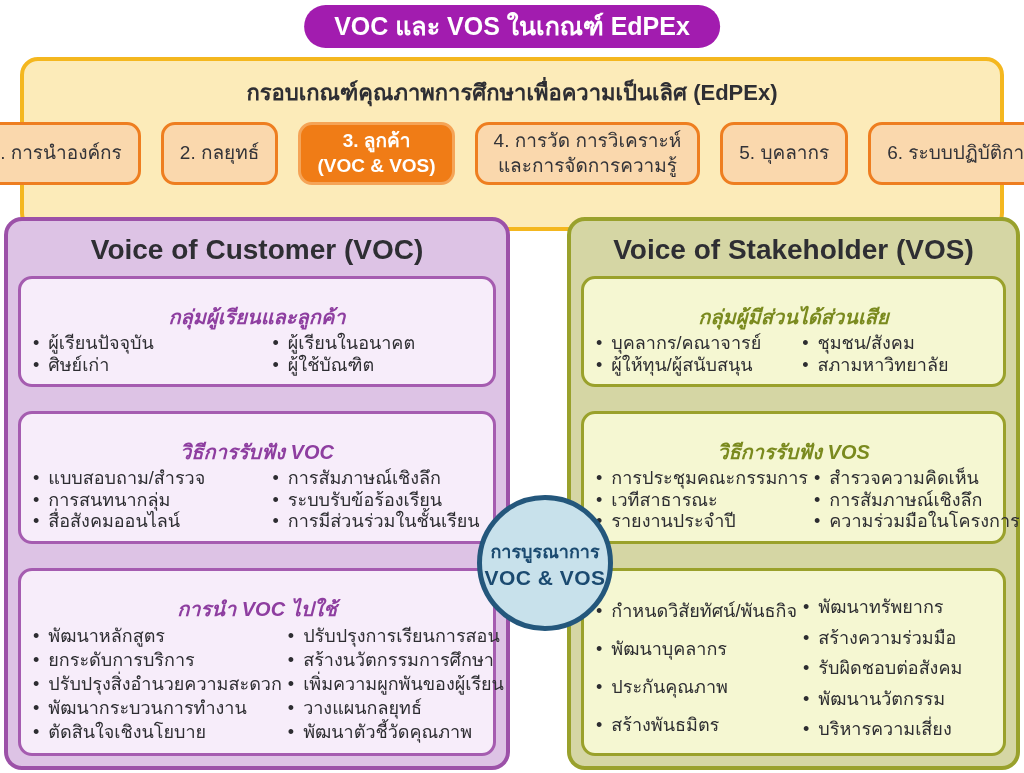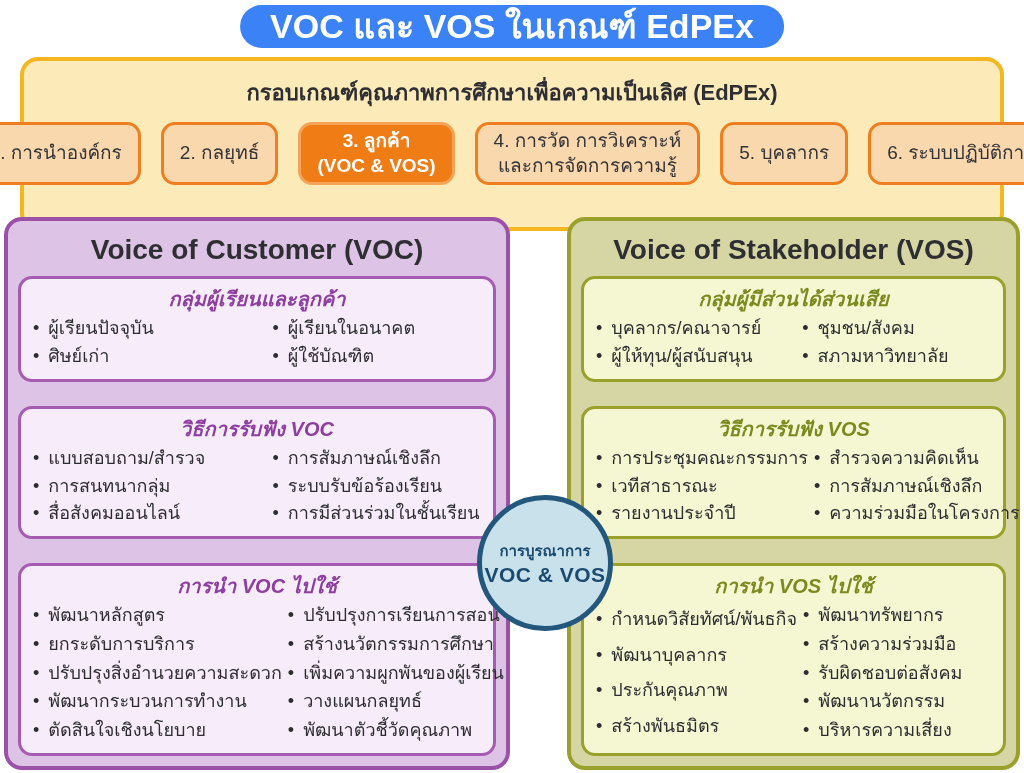--- a/index.html
+++ b/index.html
@@ -2,23 +2,23 @@
 <html><head>
 <meta charset="utf-8">
 <style>
   * { margin:0; padding:0; box-sizing:border-box; }
   body { background:#ffffff; font-family:"Liberation Sans", sans-serif; }
   .canvas { position:relative; width:1024px; height:773px; background:#ffffff; overflow:hidden; }
 
   
   .pill {
     position:absolute; top:5px; left:50%; transform:translateX(-50%);
-    background:#3b82f6; color:#ffffff; border-radius:24px;
+    background:#a21caf; color:#ffffff; border-radius:24px;
     height:43px; line-height:43px; padding:0 30px;
-    font-size:34px; font-weight:bold; white-space:nowrap;
+    font-size:25px; font-weight:bold; white-space:nowrap;
   }
 
   
   .edpex {
     position:absolute; left:20px; top:57px; width:984px; height:174px;
     background:#FCEBB9; border:4px solid #F4B71F; border-radius:18px;
   }
   .edpex-title { text-align:center; margin-top:14px; font-size:22px; font-weight:bold; color:#2E2E33; }
   .edpex-buttons {
     display:flex; justify-content:center; align-items:stretch;
@@ -33,21 +33,21 @@
   .btn.active { background:#F07C16; border-color:#F5A457; color:#ffffff; font-weight:bold; }
 
   
   .panel { position:absolute; top:217px; height:553px; border-radius:18px;
            display:flex; flex-direction:column; padding:0 10px 10px; }
   .panel-title { text-align:center; font-size:28px; font-weight:bold; color:#2E2E33;
                  padding:13px 0 10px; flex:0 0 auto; }
   .voc.panel { left:4px;  width:506px; background:#DDC3E5; border:4px solid #9C51A8; }
   .vos.panel { left:567px; width:453px; background:#D5D6A4; border:4px solid #99A12C; }
 
-  .subbox { border-radius:14px; display:flex; flex-direction:column; padding:4px 12px 8px; }
+  .subbox { border-radius:14px; display:flex; flex-direction:column; padding:22px 12px 8px; }
   .voc .subbox { background:#F7EDFA; border:3px solid #A55CB0; }
   .vos .subbox { background:#F5F7D2; border:3px solid #9AA12B; }
   .subbox + .subbox { margin-top:24px;justify-content:center; }
   .sub-1 { height:117px; } .sub-2 { height:147px; } .sub-3 { height:215px; }
 
   .sub-header { text-align:center; font-size:20px; font-weight:bold; font-style:italic; flex:0 0 auto; }
   .voc .sub-header { color:#8E3EA0; }
   .vos .sub-header { color:#7A8A1E; }
 
   .cols { flex:1; display:grid; grid-template-columns:1.12fr 1fr; column-gap:6px; }
@@ -56,21 +56,21 @@
   .item { font-size:18px; color:#2D2D31; white-space:nowrap; line-height:1.2; }
   .item::before { content:"•\2002"; }
 
   
   .circle {
     position:absolute; left:477px; top:495px; width:136px; height:136px;
     background:#C8E1EB; border:5px solid #24577C; border-radius:50%;
     display:flex; flex-direction:column; justify-content:center; align-items:center;
     z-index:5; color:#1B4A70; text-align:center;
   }
-  .circle .l1 { font-size:15px; font-weight:bold; }
+  .circle .l1 { font-size:18px; font-weight:bold; }
   .circle .l2 { font-size:21px; font-weight:bold; letter-spacing:0.5px; }
 </style>
 </head>
 <body>
 
 <div class="canvas">
 
   <div class="pill">
     <span>VOC และ VOS ในเกณฑ์ EdPEx</span>
   </div>
@@ -182,21 +182,20 @@
         </div>
         <div class="col">
           <div class="item">สำรวจความคิดเห็น</div>
           <div class="item">การสัมภาษณ์เชิงลึก</div>
           <div class="item">ความร่วมมือในโครงการ</div>
         </div>
       </div>
     </div>
 
     <div class="subbox sub-3">
-      <div class="sub-header">การนำ VOS ไปใช้</div>
       <div class="cols">
         <div class="col">
           <div class="item">กำหนดวิสัยทัศน์/พันธกิจ</div>
           <div class="item">พัฒนาบุคลากร</div>
           <div class="item">ประกันคุณภาพ</div>
           <div class="item">สร้างพันธมิตร</div>
         </div>
         <div class="col">
           <div class="item">พัฒนาทรัพยากร</div>
           <div class="item">สร้างความร่วมมือ</div>

